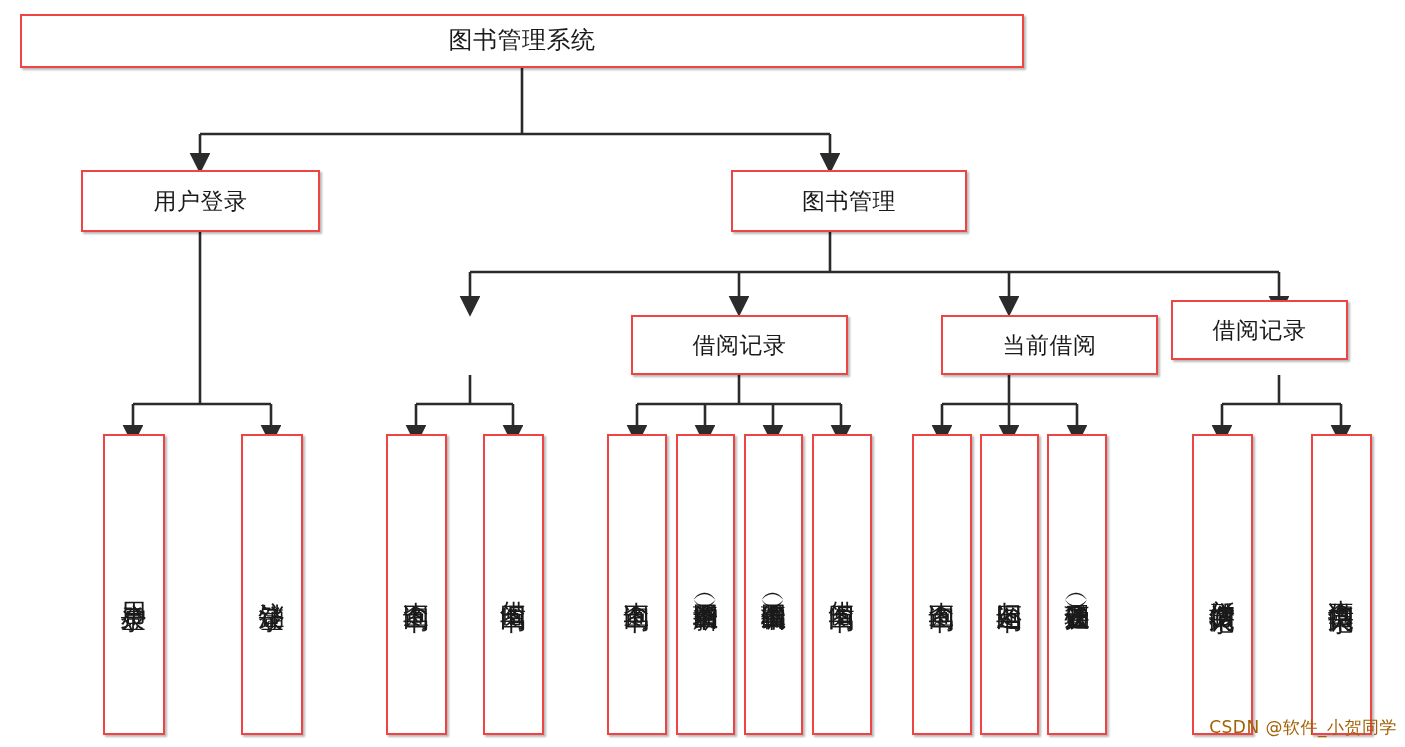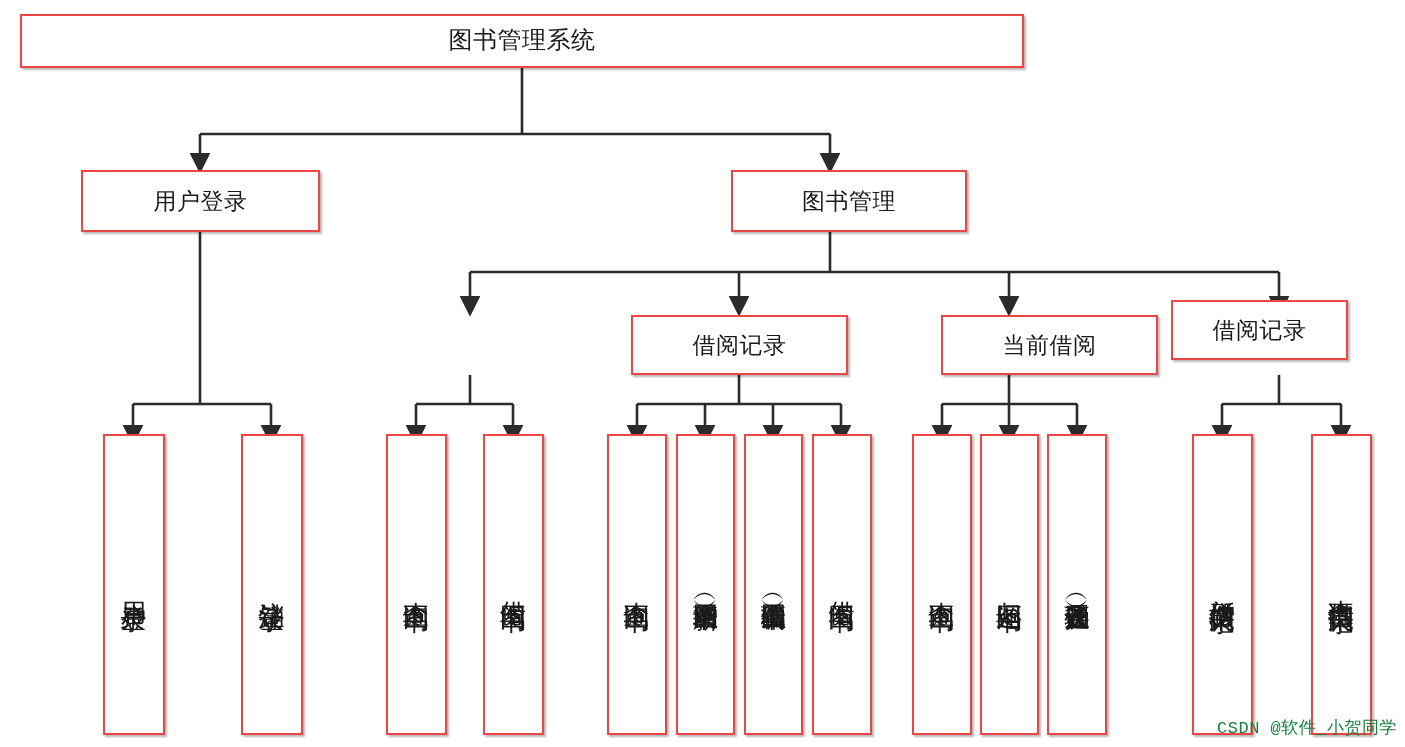--- a/index.html
+++ b/index.html
@@ -65,24 +65,23 @@
     top: 0;
     width: 1405px;
     height: 747px;
     pointer-events: none;
   }
   .watermark {
     position: absolute;
     right: 8px;
     bottom: 8px;
     font-size: 17px;
-    color: #15803d;
+    color: #a16207;
     letter-spacing: 0.5px;
     white-space: nowrap;
-    font-family: Liberation Mono, monospace;
   }
 </style>
 </head>
 <body>
 
 <div id="canvas">
 
   <svg class="edges" viewBox="0 0 1405 747">
     <defs>
       <marker id="arrow" markerWidth="12" markerHeight="12" refX="1.2" refY="4" orient="auto" markerUnits="strokeWidth">

